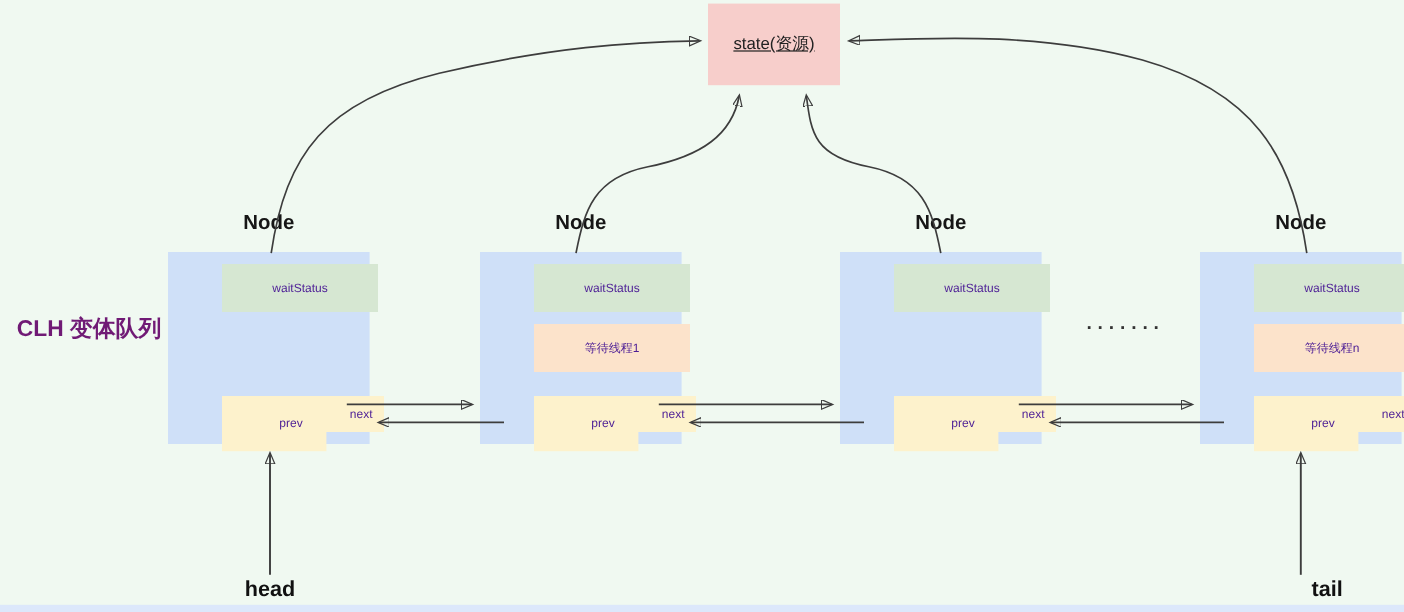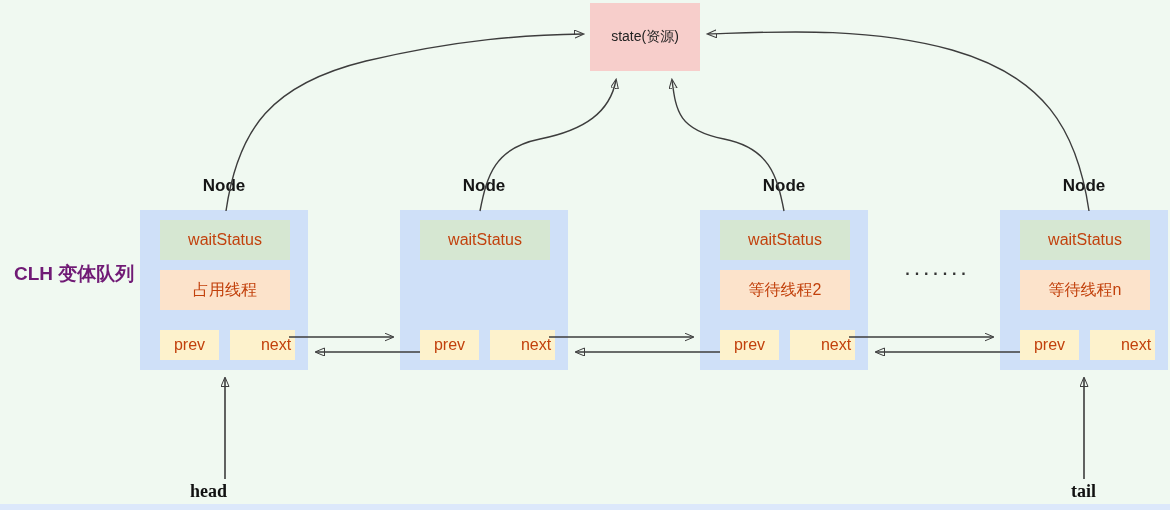--- a/index.html
+++ b/index.html
@@ -10,51 +10,51 @@
     color:#1a1a1a;
   }
   .arrow-layer{position:absolute;left:0;top:0;width:1170px;height:510px;pointer-events:none;z-index:3;}
   .arrow-layer path{fill:none;stroke:#3d3d3d;}
   .curve{stroke-width:1.4px;}
   .straight{stroke-width:1.6px;}
 
   .state-box{
     position:absolute;left:590px;top:3px;width:110px;height:68px;
     background:#f7cecb;display:flex;align-items:center;justify-content:center;
-    font-size:14px;color:#222;z-index:2;
+    font-size:14px;color:#222;z-index:2;text-decoration:underline;
   }
   .queue-label{
     position:absolute;left:14px;top:261px;width:130px;
     font-size:19px;font-weight:bold;color:#701a75;z-index:2;
   }
   .node{position:absolute;top:176px;width:168px;height:194px;z-index:2;}
   .node-title{
     position:absolute;left:0;top:0;width:168px;height:20px;line-height:20px;
     text-align:center;font-size:17px;font-weight:bold;color:#161616;
   }
   .node-body{
     position:absolute;left:0;top:34px;width:168px;height:160px;
     background:#cfe0f8;
   }
   .cell{
     position:absolute;display:flex;align-items:center;justify-content:center;
-    font-size:16px;color:#c2410c;
+    font-size:10px;color:#4c1d95;margin-left:25px;
   }
   .ws-box{left:20px;top:10px;width:130px;height:40px;background:#d6e7d2;}
   .th-box{left:20px;top:60px;width:130px;height:40px;background:#fce3cb;}
-  .prev-box{left:20px;top:120px;width:59px;height:30px;background:#fdf2cc;}
+  .prev-box{left:20px;top:120px;width:59px;height:46px;background:#fdf2cc;padding-left:28px;}
   .next-box{left:90px;top:120px;width:38px;height:30px;background:#fdf2cc;padding-left:27px;}
 
   .dots{
     position:absolute;left:903px;top:265px;width:70px;text-align:center;
     font-size:16px;font-weight:bold;letter-spacing:4px;color:#333;z-index:2;
   }
   .ptr-label{
-    position:absolute;width:70px;text-align:left;top:481px;
-    font-size:18px;font-weight:bold;color:#111;z-index:2;font-family:Liberation Serif, serif;
+    position:absolute;width:70px;text-align:center;top:481px;
+    font-size:18px;font-weight:bold;color:#111;z-index:2;
   }
   .head-label{left:190px;}
   .tail-label{left:1071px;}
   .bottom-strip{
     position:absolute;left:0;bottom:0;width:1170px;height:6px;background:#dce8fb;z-index:1;
   }
 </style>
 </head>
 <body>
 
@@ -87,40 +87,39 @@
   <div class="state-box">
     <span>state(资源)</span>
   </div>
 
   <div class="queue-label">CLH 变体队列</div>
 
   <div class="node" style="left:140px">
     <div class="node-title">Node</div>
     <div class="node-body">
       <div class="cell ws-box">waitStatus</div>
-      <div class="cell th-box">占用线程</div>
       <div class="cell prev-box">prev</div>
       <div class="cell next-box">next</div>
     </div>
   </div>
 
   <div class="node" style="left:400px">
     <div class="node-title">Node</div>
     <div class="node-body">
       <div class="cell ws-box">waitStatus</div>
+      <div class="cell th-box">等待线程1</div>
       <div class="cell prev-box">prev</div>
       <div class="cell next-box">next</div>
     </div>
   </div>
 
   <div class="node" style="left:700px">
     <div class="node-title">Node</div>
     <div class="node-body">
       <div class="cell ws-box">waitStatus</div>
-      <div class="cell th-box">等待线程2</div>
       <div class="cell prev-box">prev</div>
       <div class="cell next-box">next</div>
     </div>
   </div>
 
   <div class="node" style="left:1000px">
     <div class="node-title">Node</div>
     <div class="node-body">
       <div class="cell ws-box">waitStatus</div>
       <div class="cell th-box">等待线程n</div>

